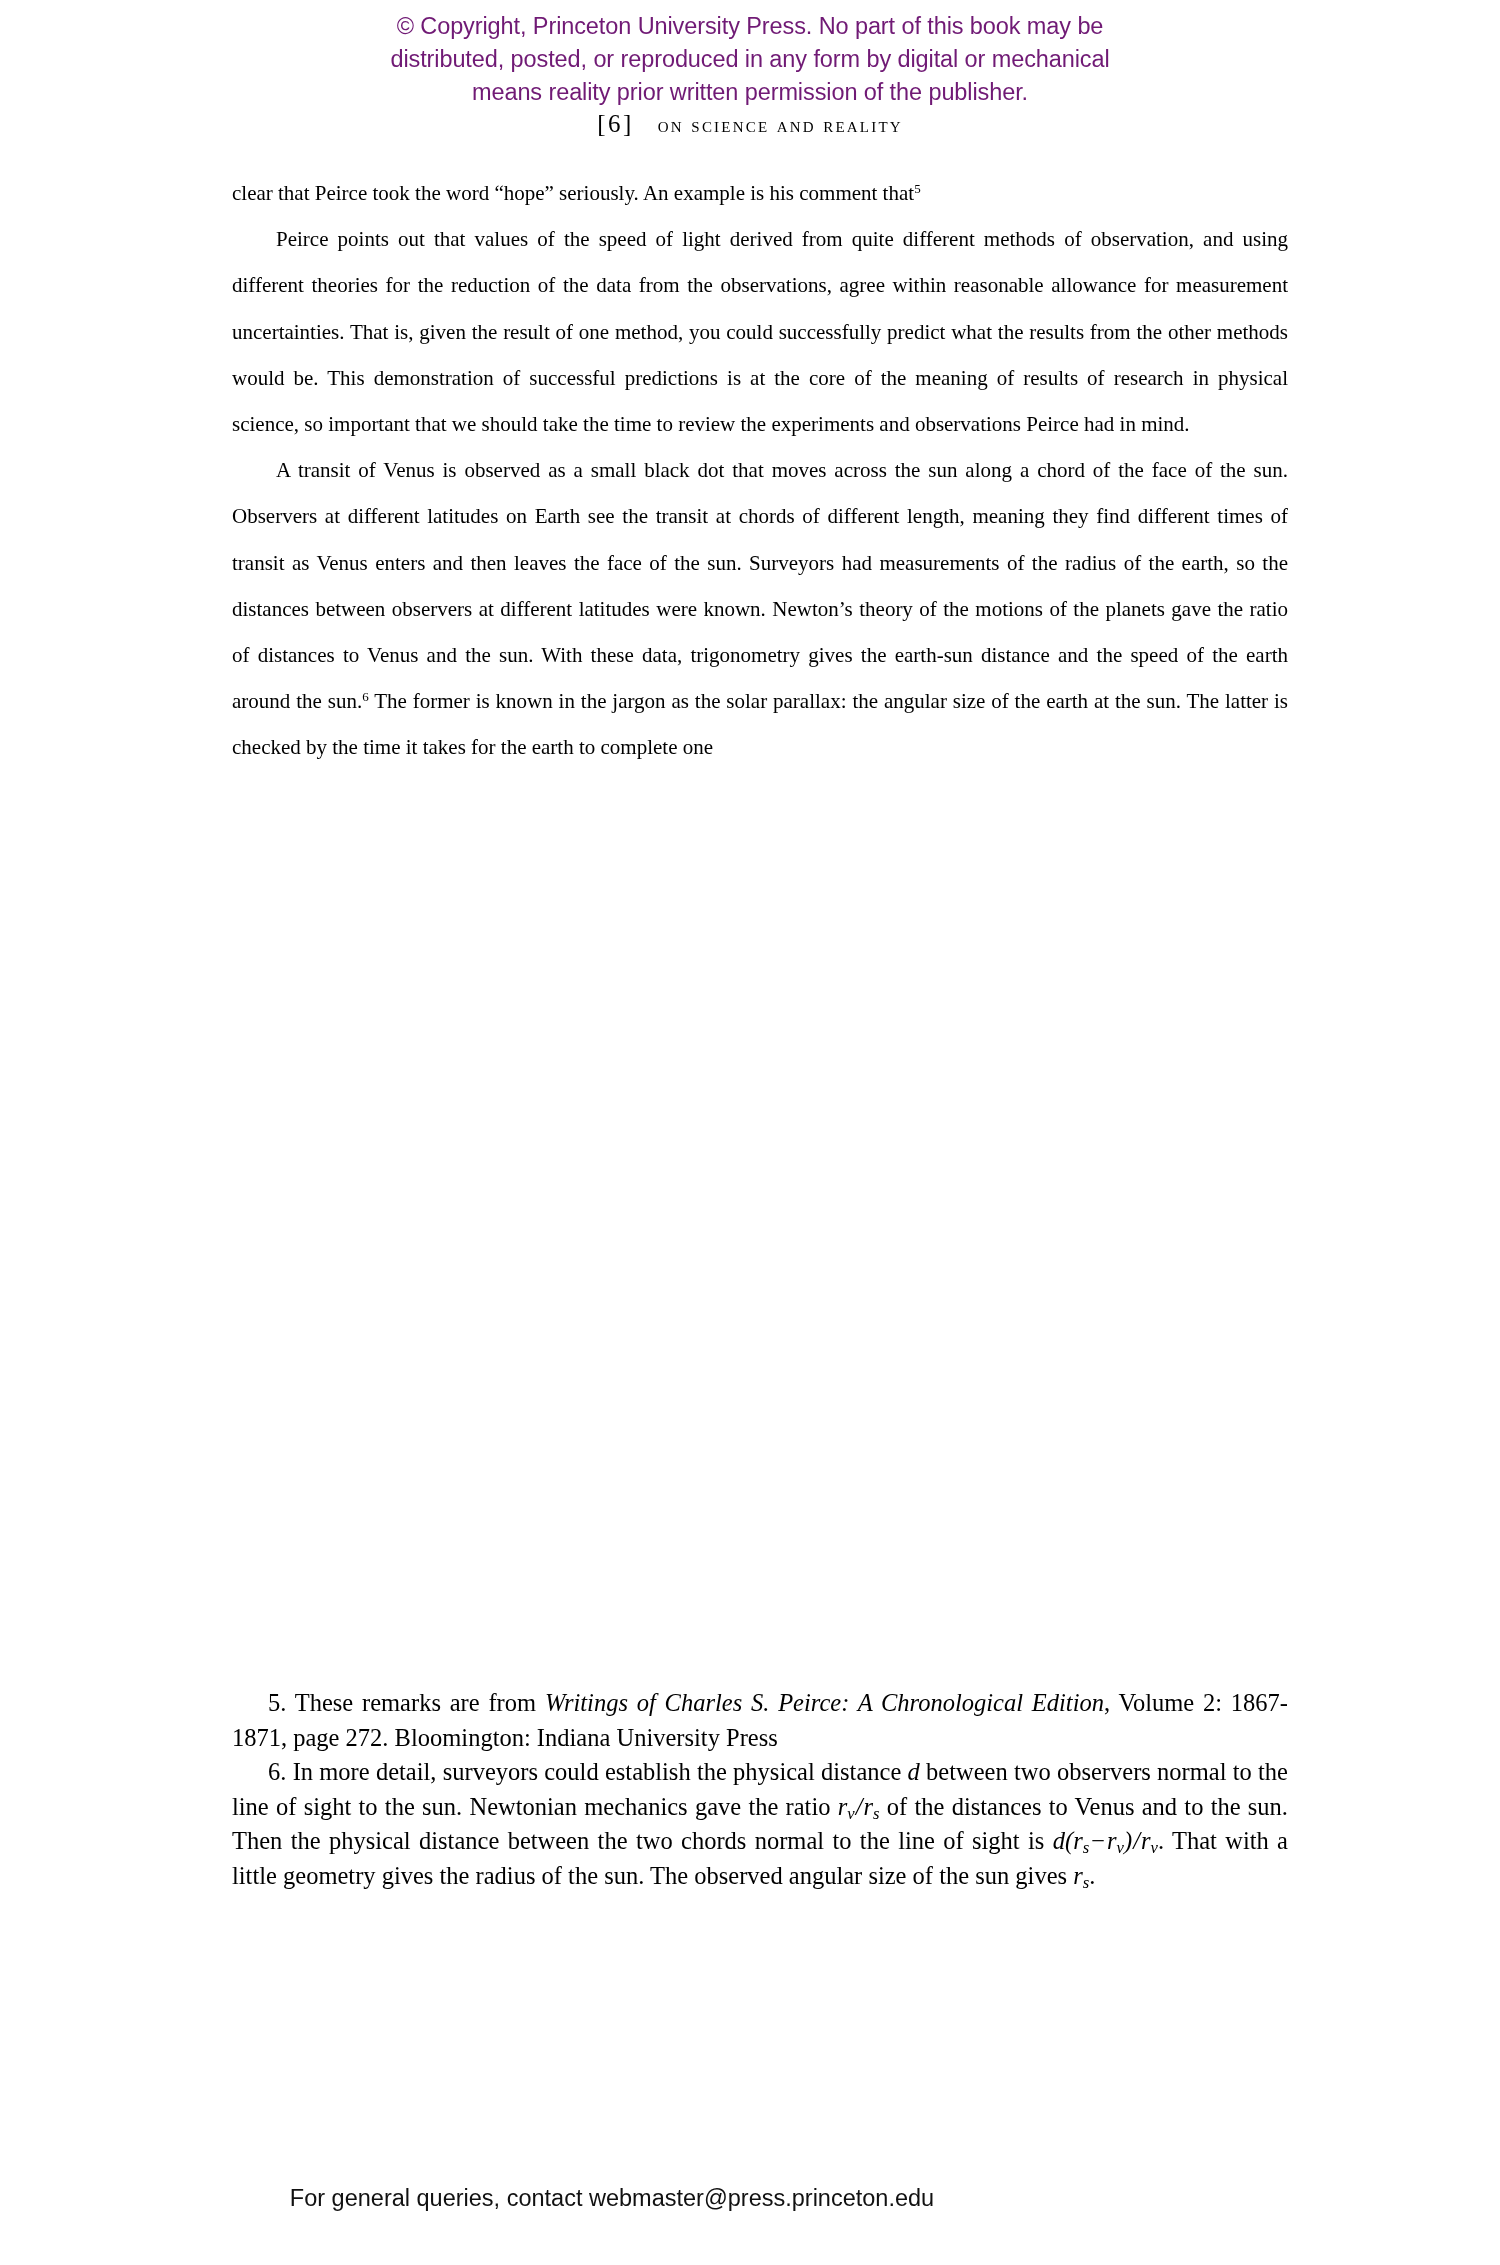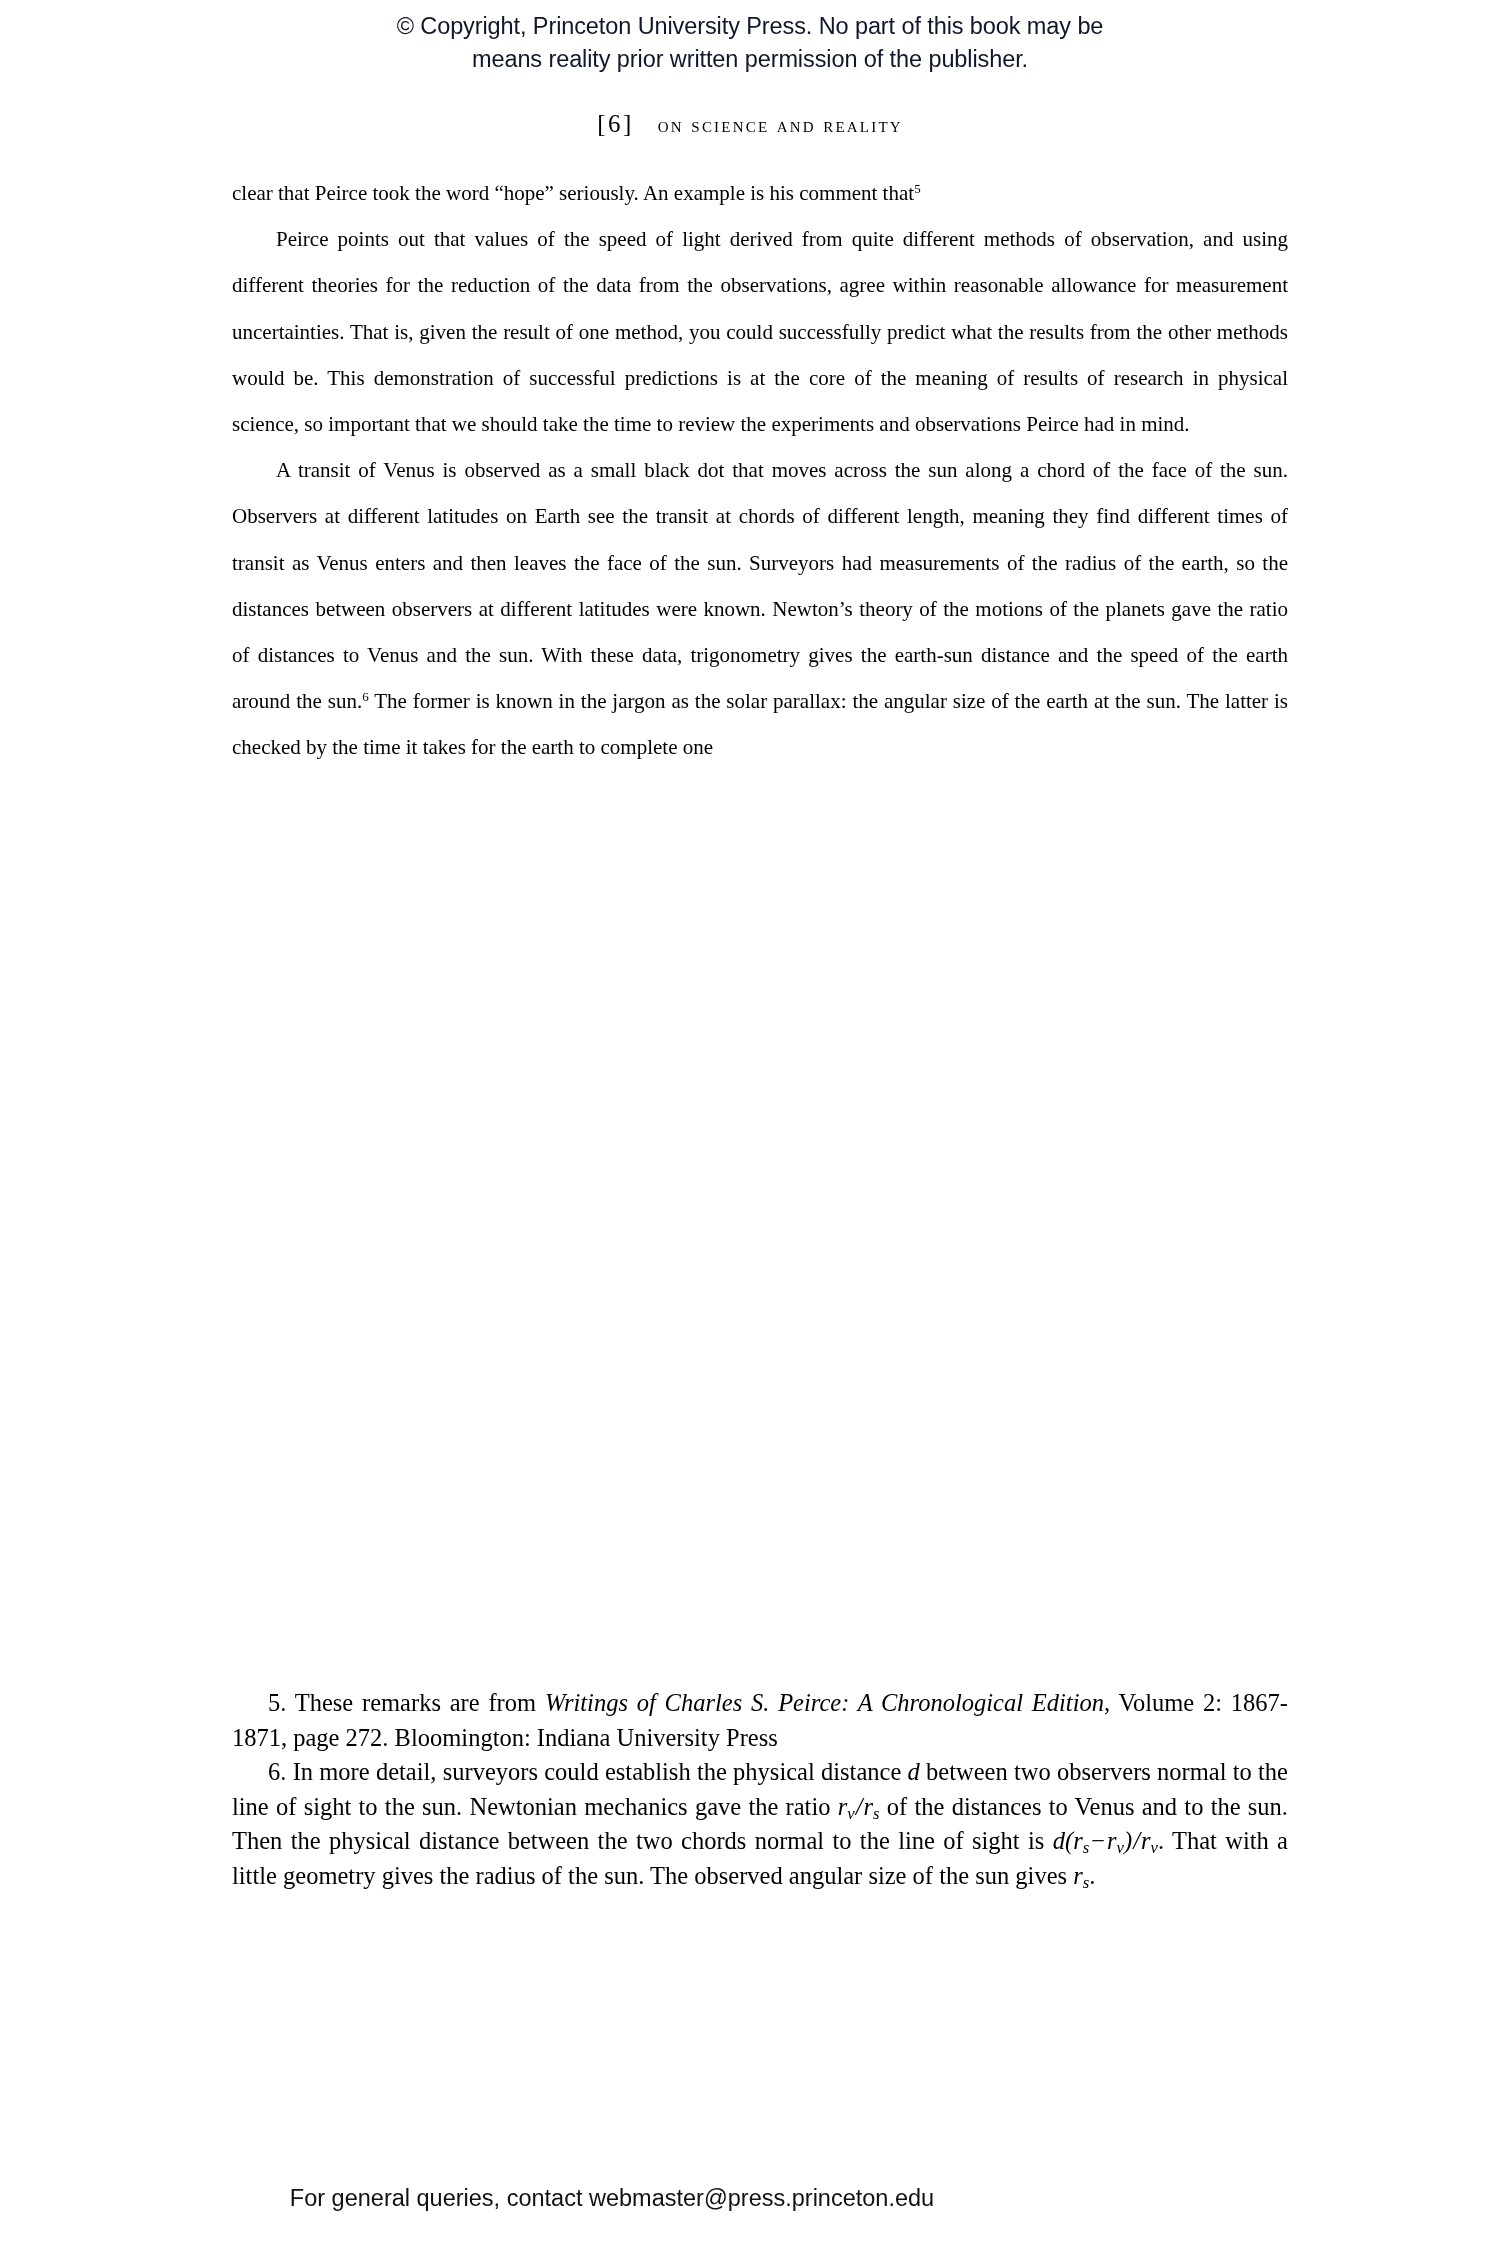--- a/index.html
+++ b/index.html
@@ -26,21 +26,21 @@
   
   .copyright-block {
     position: absolute;
     left: 0;
     top: 10px;
     width: 1500px;
     text-align: center;
     font-family: "Liberation Sans", sans-serif;
     font-size: 23.5px;
     line-height: 33px;
-    color: #0f172a;
+    color: #701a75;
     letter-spacing: -0.1px;
   }
   .copyright-block .cline {
     display: block;
     white-space: nowrap;
   }
 
   
   .running-head {
     position: absolute;
@@ -145,20 +145,21 @@
     white-space: nowrap;
   }
 </style>
 </head>
 <body>
 
 <div class="page">
 
   <div class="copyright-block">
     <span class="cline">© Copyright, Princeton University Press. No part of this book may be</span>
+    <span class="cline">distributed, posted, or reproduced in any form by digital or mechanical</span>
     <span class="cline">means reality prior written permission of the publisher.</span>
   </div>
 
   <div class="running-head">
     <span class="folio">[6]</span><span class="rh-title">On Science and Reality</span>
   </div>
 
   <div class="textblock">
 
     <p class="body"><span>clear that Peirce took the word “hope” seriously. An example is his comment that</span><sup class="fn">5</sup></p>

